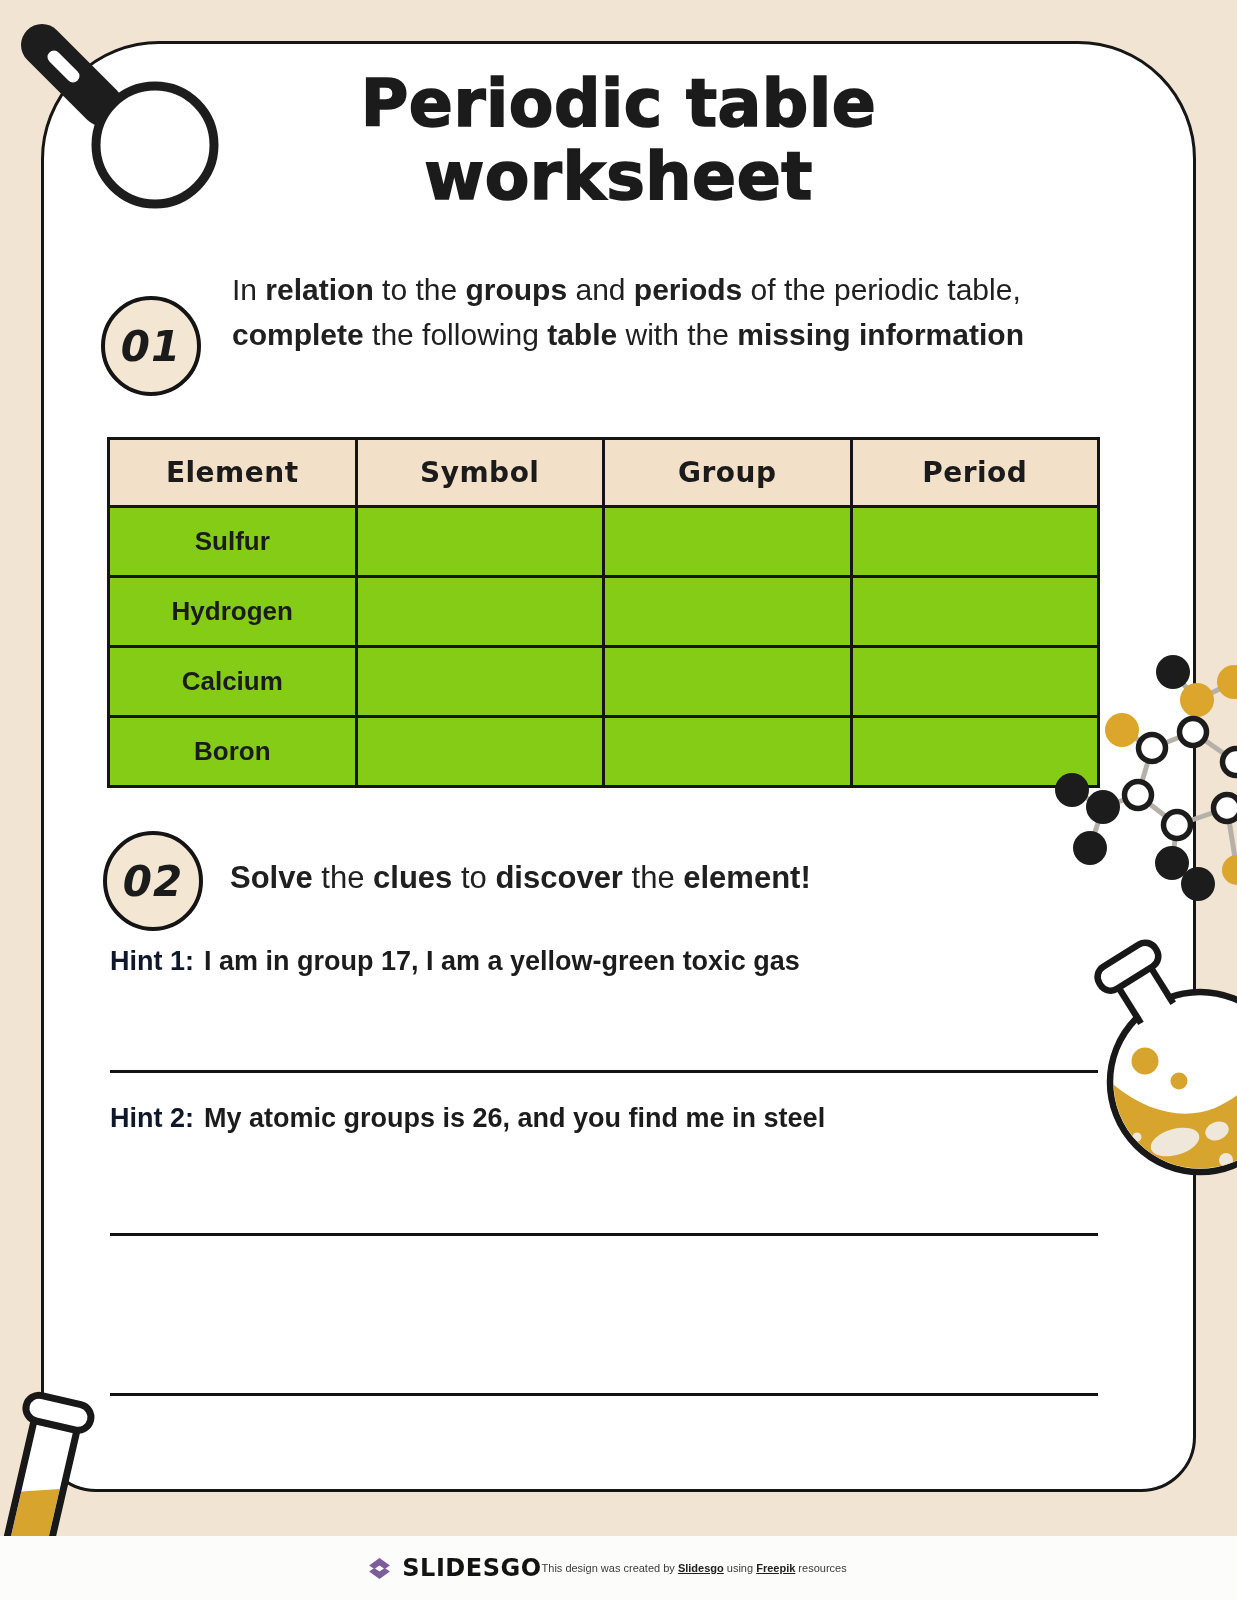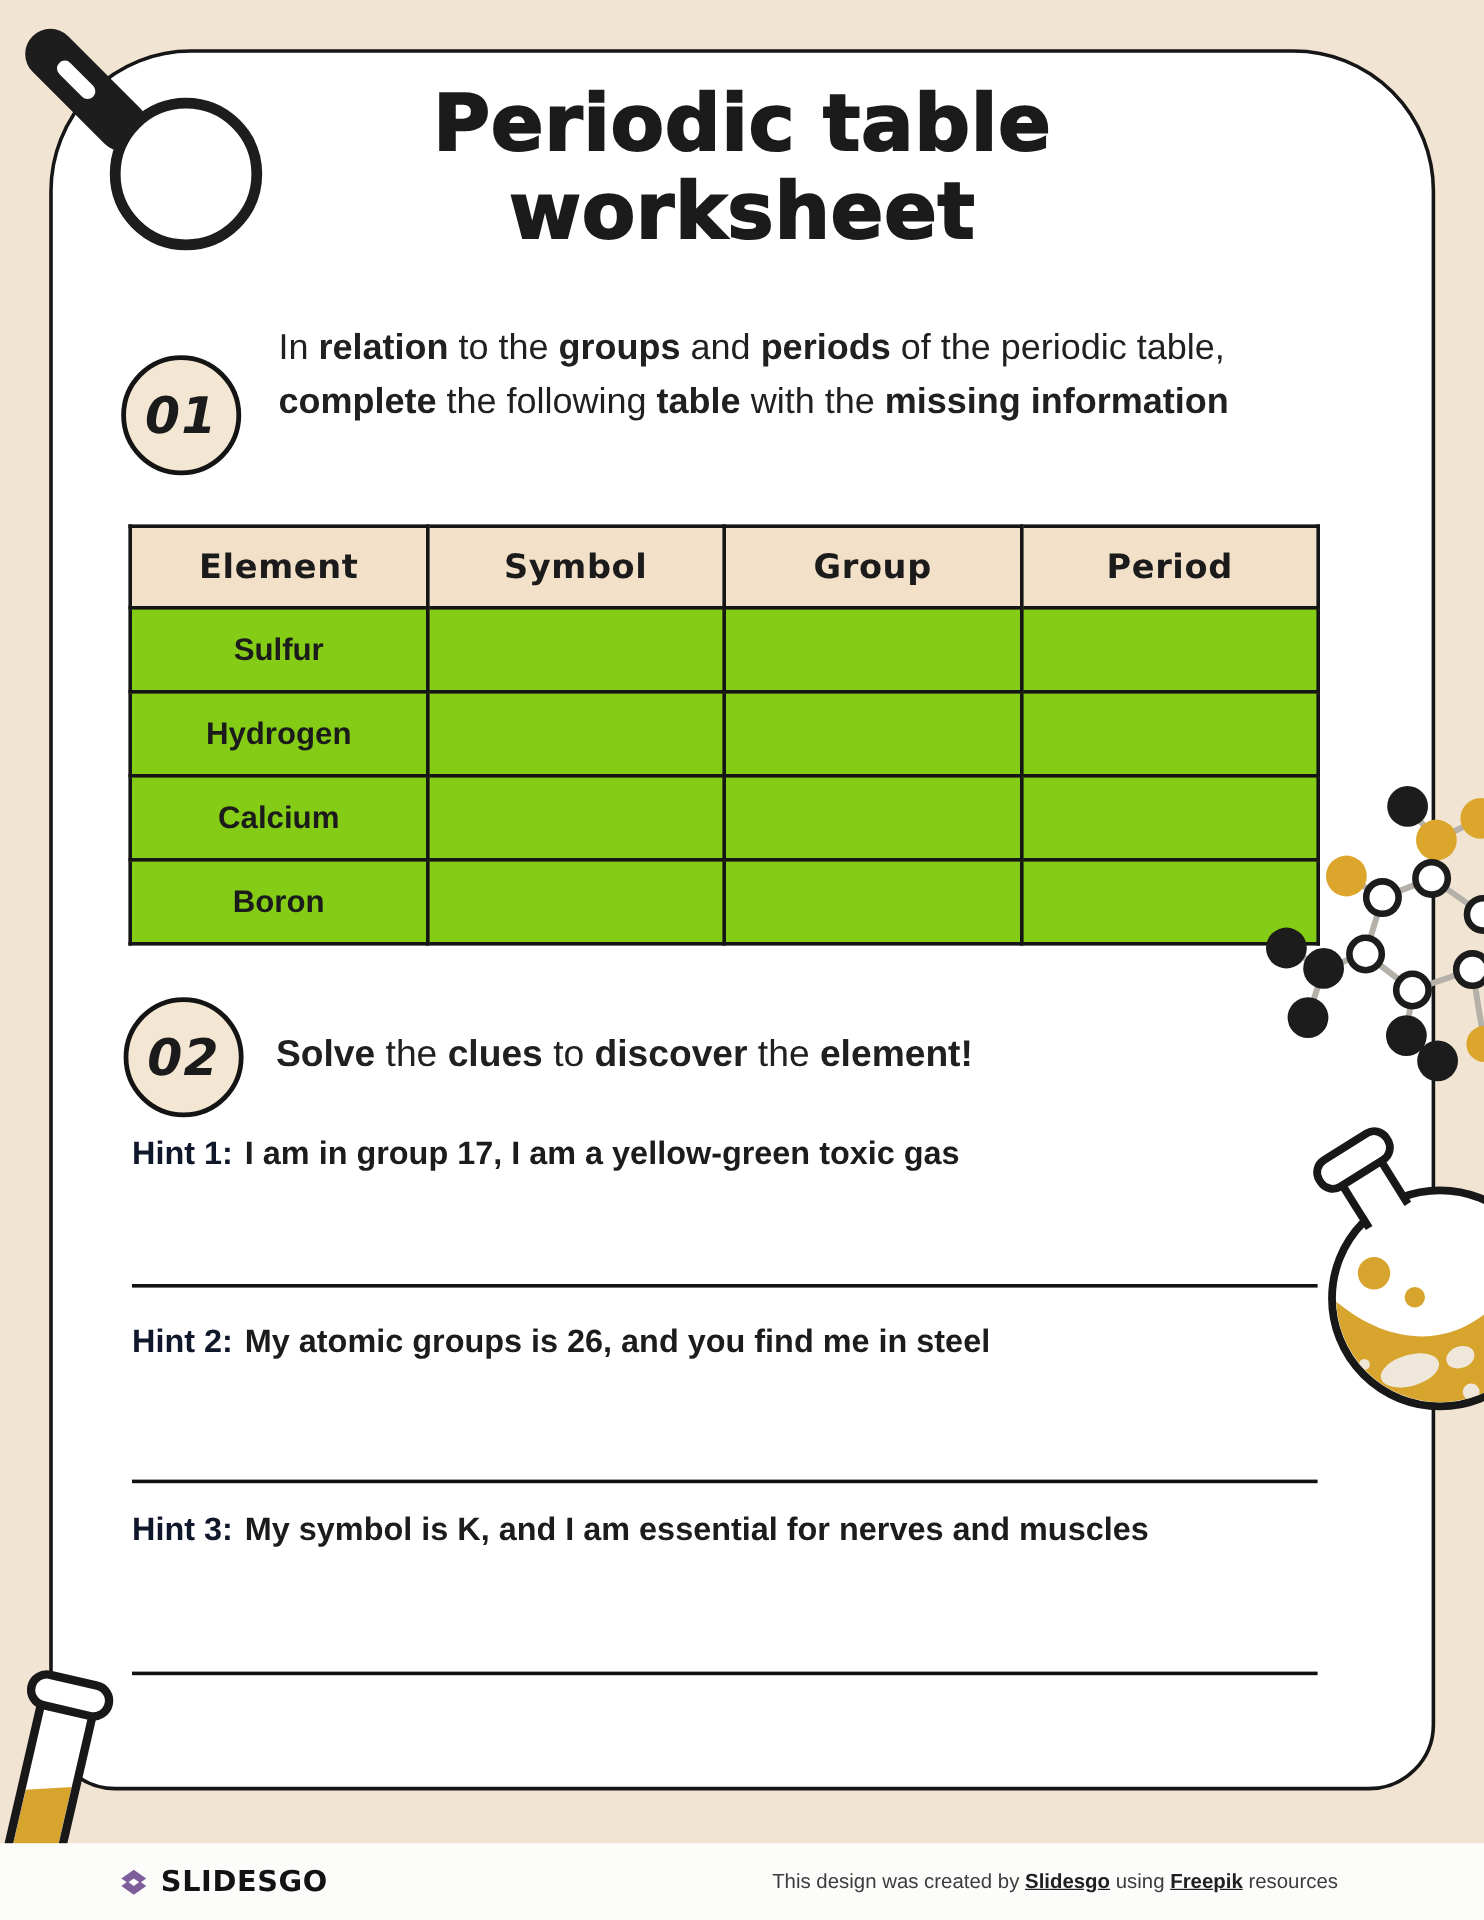--- a/index.html
+++ b/index.html
@@ -62,28 +62,28 @@
   .hint-2 { top:1103px; }
   .hint-3 { top:1259px; }
   .answer-line { position:absolute; left:110px; width:988px; height:0; border-top:3.5px solid #121212; }
   .line-1 { top:1070px; }
   .line-2 { top:1233px; }
   .line-3 { top:1393px; }
 
   .footer {
     position:absolute; left:0; top:1536px; width:1237px; height:64px;
     background:#fcfcfa; display:flex; align-items:center;
-    justify-content:space-between; padding:0 122px 0 98px;
+    justify-content:center; padding:0 122px 0 98px;
   }
   .brand { display:flex; align-items:center; gap:9px; }
   .brand-name {
     font-family:"DejaVu Sans", sans-serif; font-weight:bold;
     font-size:24px; color:#131313; letter-spacing:0.5px;
   }
-  .credit { font-size:17px; color:#3c3c3c; }
+  .credit { font-size:11px; color:#3c3c3c; }
 </style>
 </head>
 <body>
 
 <div class="page">
 
   <div class="card"></div>
 
   <svg class="deco magnifier" width="215" height="200" viewBox="0 0 215 200">
     <line x1="30" y1="27" x2="90" y2="87" stroke="#1d1d1d" stroke-width="42" stroke-linecap="round"></line>
@@ -185,23 +185,20 @@
   <div class="hint hint-1">
     <span class="hint-label">Hint 1:</span><span class="hint-text">I am in group 17, I am a yellow-green toxic gas</span>
   </div>
   <div class="answer-line line-1"></div>
 
   <div class="hint hint-2">
     <span class="hint-label">Hint 2:</span><span class="hint-text">My atomic groups is 26, and you find me in steel</span>
   </div>
   <div class="answer-line line-2"></div>
 
-  <div class="hint hint-3">
-    <span class="hint-label">Hint 3:</span><span class="hint-text">My symbol is K, and I am essential for nerves and muscles</span>
-  </div>
   <div class="answer-line line-3"></div>
 
   <svg class="deco flask" width="162" height="280" viewBox="0 0 162 280">
     <defs>
       <clipPath id="bulbClip">
           <circle cx="125" cy="167" r="86.5"></circle>
         </clipPath>
     </defs>
     <circle cx="125" cy="167" r="90" fill="#ffffff" stroke="#181818" stroke-width="6.5"></circle>
     <g transform="rotate(-32 125 167)">

